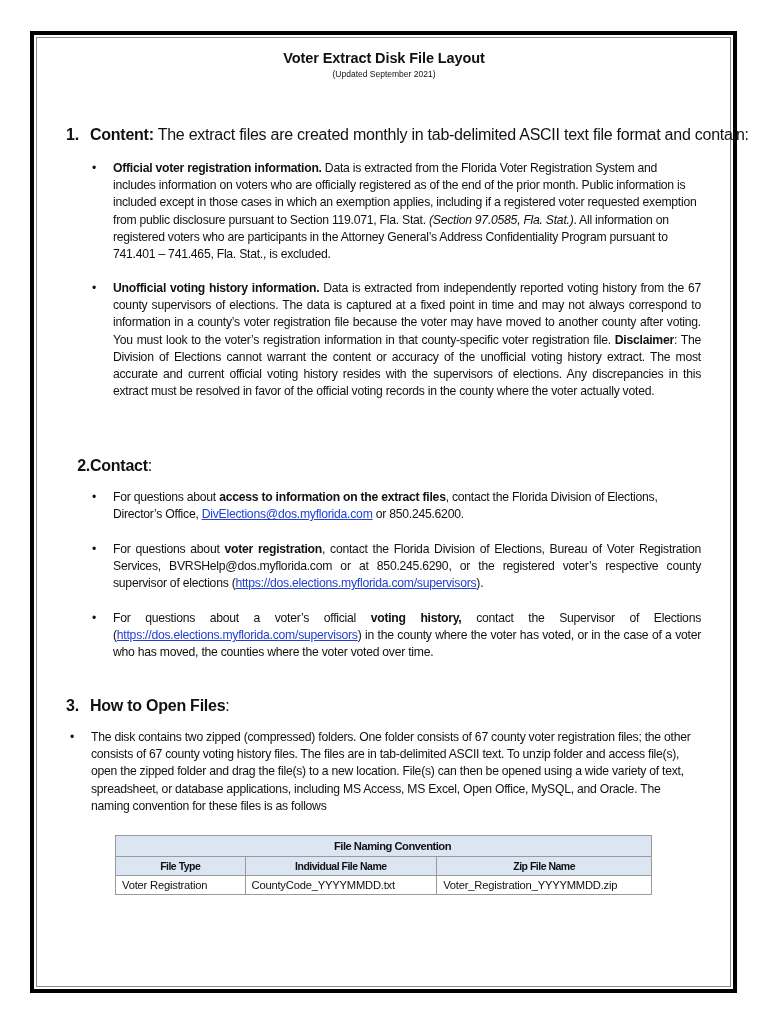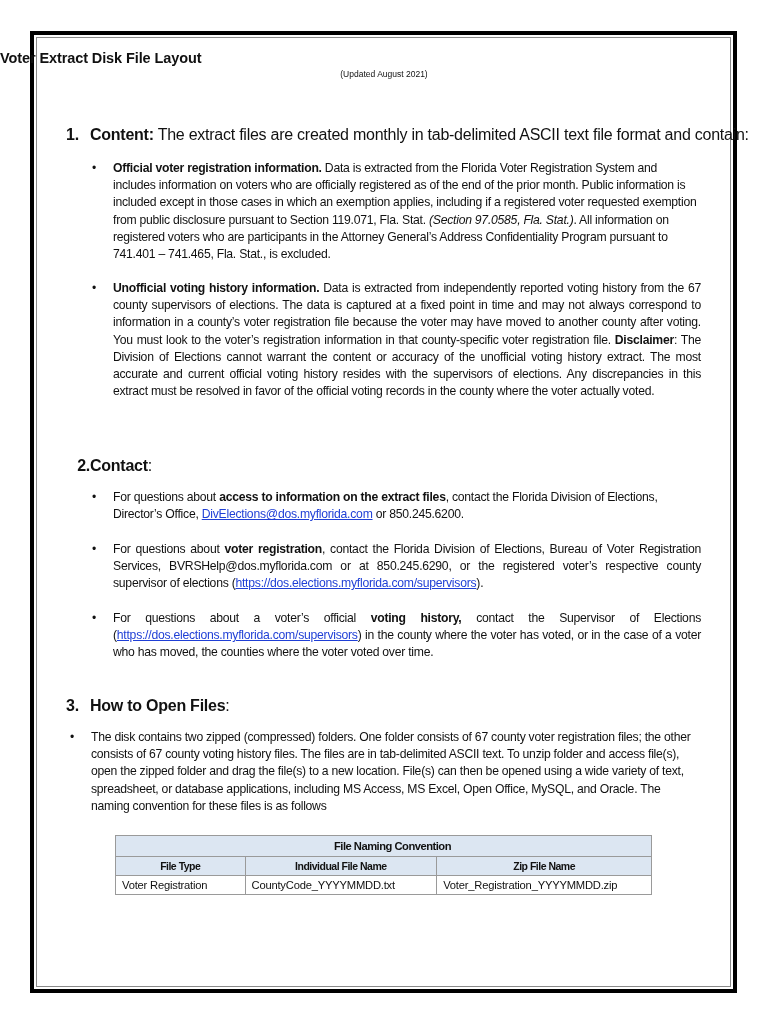--- a/index.html
+++ b/index.html
@@ -30,20 +30,21 @@
       top: 2px;
       right: 2px;
       bottom: 2px;
       border: 1px solid #8a8a8a;
     }
     .doc-title {
       position: absolute;
       left: 0;
       right: 0;
       top: 50px;
+      text-align: center;
       font-weight: bold;
       font-size: 14.5px;
       letter-spacing: -0.1px;
     }
     .doc-subtitle {
       position: absolute;
       left: 0;
       right: 0;
       top: 69px;
       text-align: center;
@@ -119,21 +120,21 @@
     }
   </style>
 </head>
 <body>
 
 <div class="page-frame">
   <div class="inner-frame"></div>
 </div>
 
 <div class="doc-title">Voter Extract Disk File Layout</div>
-<div class="doc-subtitle">(Updated  August 2021)</div>
+<div class="doc-subtitle">(Updated  September 2021)</div>
 
 <div class="section-heading text" style="top:126px;">
   <span class="num">1.</span><b>Content</b><b>:</b><span>  The extract files are created monthly in tab-delimited ASCII text file format and contain:</span>
 </div>
 
 <div class="bullet-item text" style="top:160px;">
   <span class="bullet-dot">•</span>
   <b>Official voter registration information.</b><span> Data is extracted from the Florida Voter Registration System and includes information on voters who are officially registered as of the end of the prior month. Public information is included except in those cases in which an exemption applies, including if a registered voter requested exemption from public disclosure pursuant to Section 119.071, Fla. Stat.  </span><i>(Section 97.0585, Fla. Stat.)</i><span>. All information on registered voters who are participants in the Attorney General’s Address Confidentiality Program pursuant to 741.401 – 741.465, Fla. Stat., is excluded.</span>
 </div>
 

